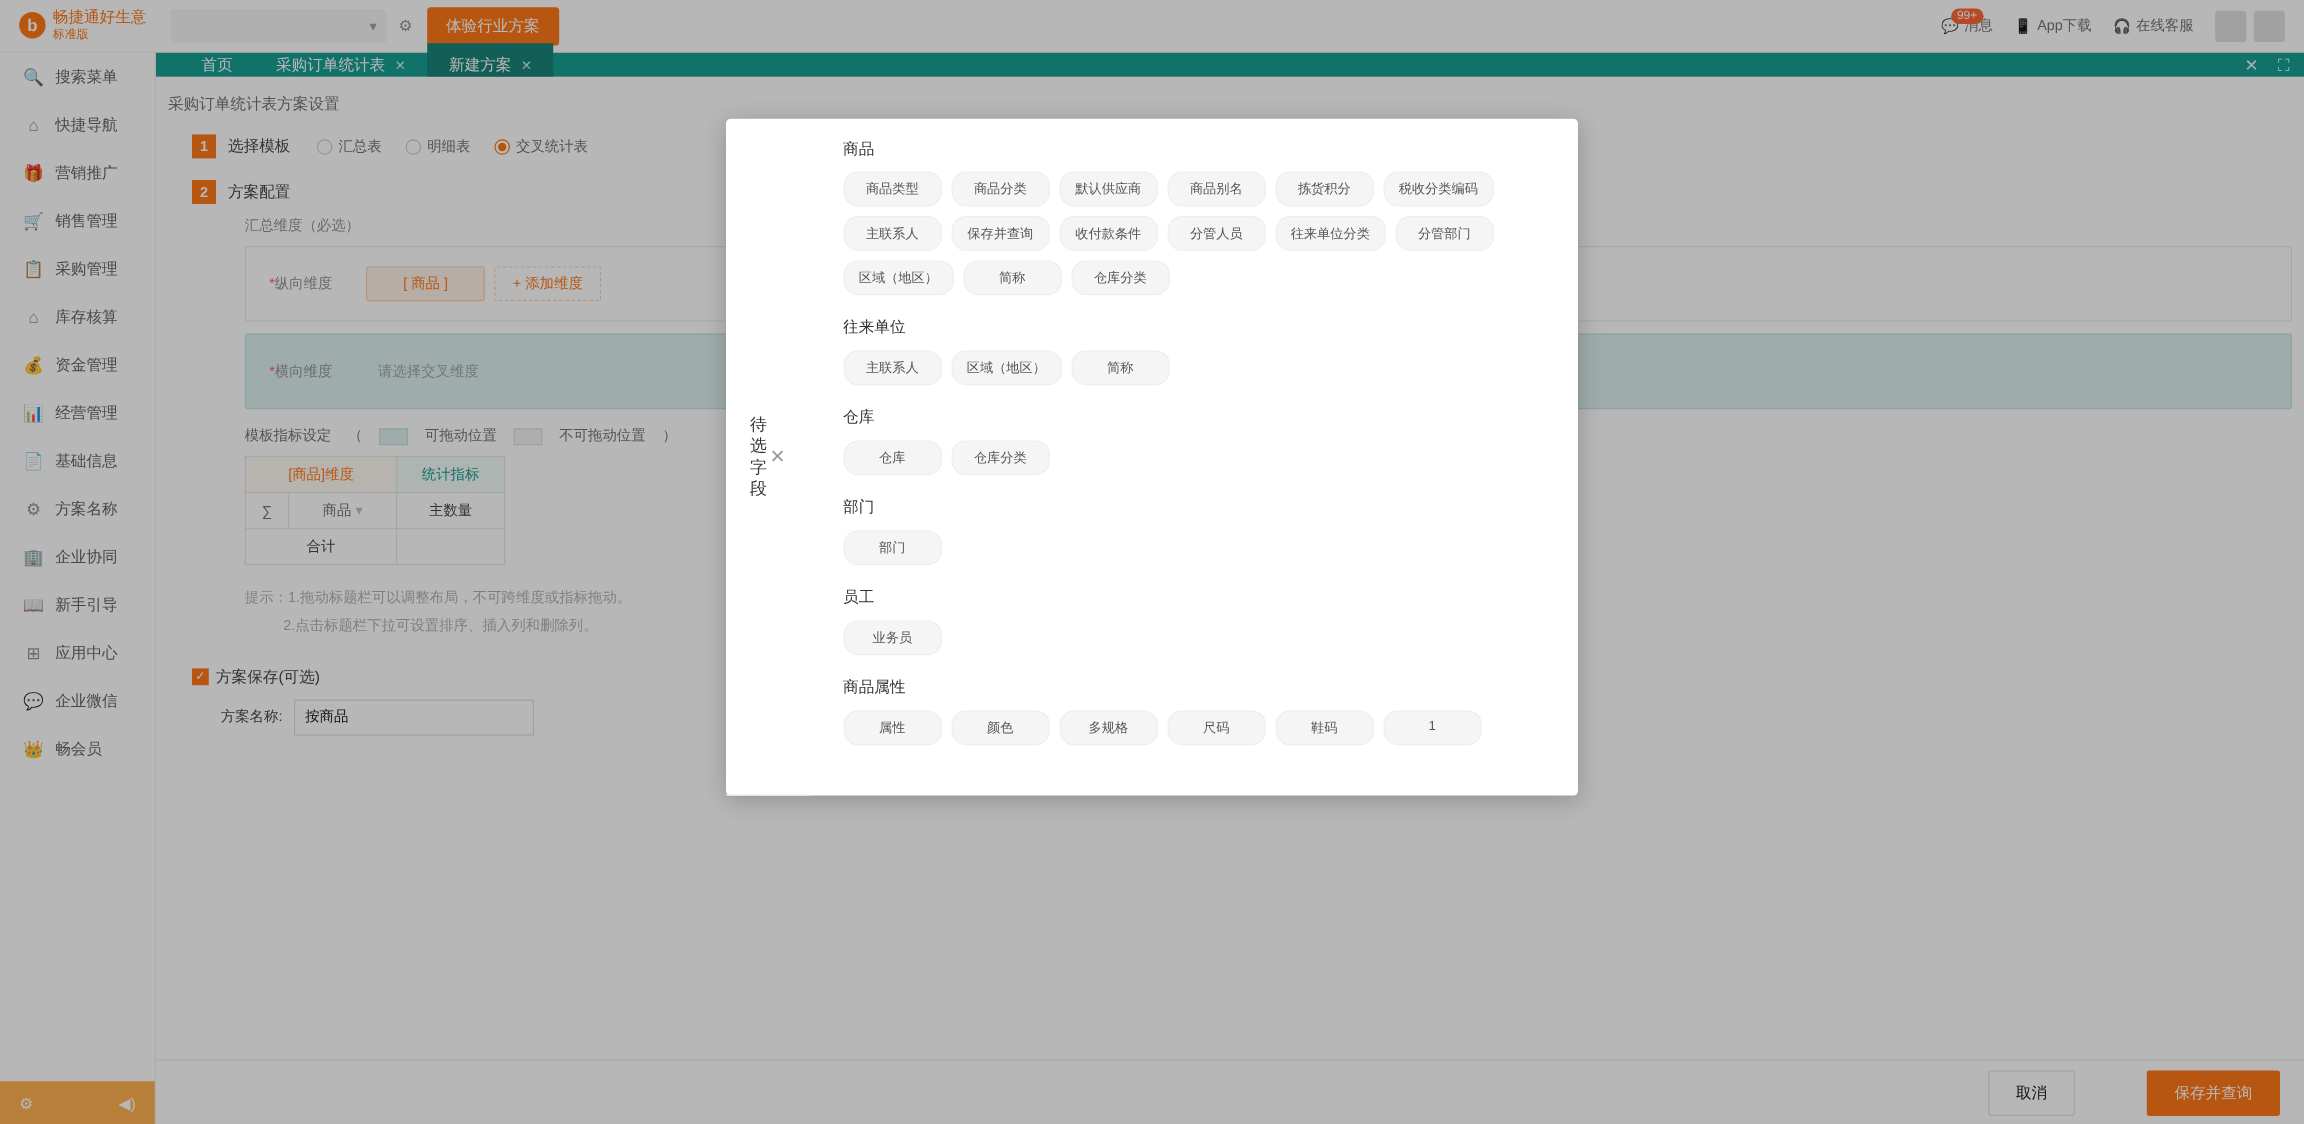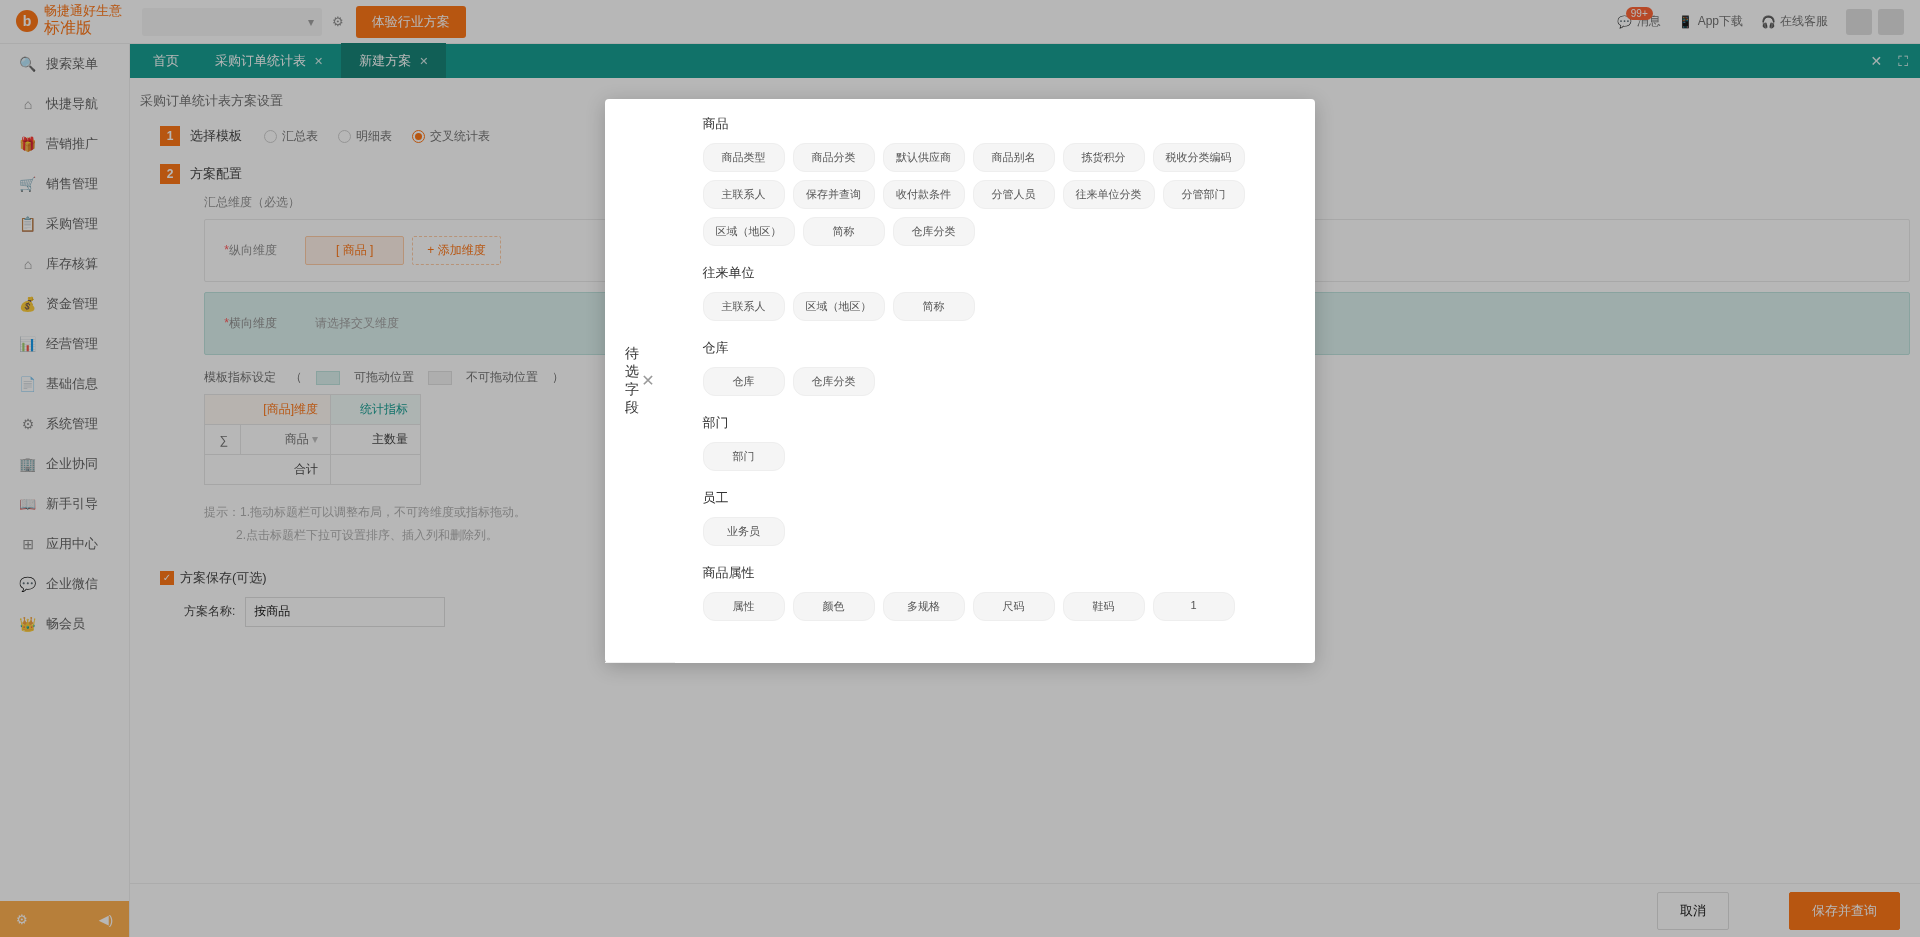--- a/index.html
+++ b/index.html
@@ -3,40 +3,40 @@
 <meta charset="utf-8">
 <style>
 * { margin: 0; padding: 0; box-sizing: border-box; }
 body { font-family: "Microsoft YaHei", -apple-system, sans-serif; font-size: 13px; color: #333; background: #f5f5f5; overflow: hidden; }
 
 
 .top-header { height: 44px; background: #fff; border-bottom: 1px solid #eee; display: flex; align-items: center; padding: 0 16px; }
 .logo-area { display: flex; align-items: center; gap: 6px; width: 114px; }
 .logo-icon { width: 22px; height: 22px; background: #ff6a00; border-radius: 50%; position: relative; display:flex; align-items:center; justify-content:center; color:#fff; font-weight:bold; font-size:14px;}
 .logo-text { font-size: 13px; color: #ff6a00; font-weight: 500; line-height:1.1;}
-.logo-sub { font-size: 16px; color: #ff6a00; }
+.logo-sub { font-size: 10px; color: #ff6a00; }
 .dropdown-placeholder { margin-left: 12px; width: 180px; height: 28px; background: #f5f5f5; border-radius: 3px; display:flex; align-items:center; padding:0 8px; color:#999; font-size:12px; justify-content:flex-end;}
 .gear-btn { margin-left: 10px; color: #888; cursor: pointer; }
 .orange-btn { margin-left: 12px; background: #ff6a00; color: #fff; border: none; padding: 7px 16px; border-radius: 3px; font-size: 13px; cursor: pointer; }
 .header-right { margin-left: auto; display: flex; align-items: center; gap: 18px; color: #666; font-size: 12px; }
 .header-item { display: flex; align-items: center; gap: 4px; cursor: pointer; position: relative; }
 .badge { position: absolute; top: -6px; left: 8px; background: #ff5722; color: #fff; font-size: 10px; padding: 1px 5px; border-radius: 8px; }
 .avatar-box { display:flex; gap:6px;}
 .avatar { width: 26px; height: 26px; background: #ddd; border-radius: 3px; }
 
 
 .sidebar { position: fixed; left: 0; top: 44px; bottom: 0; width: 130px; background: #fff; border-right: 1px solid #eee; }
 .sidebar-item { display: flex; align-items: center; gap: 10px; padding: 11px 20px; color: #555; cursor: pointer; font-size: 13px; }
 .sidebar-icon { width: 16px; height: 16px; color:#888; display:flex; align-items:center; justify-content:center; font-size:14px; }
 .sidebar-footer { position: absolute; bottom: 0; left: 0; right: 0; height: 36px; background: #ffa940; display: flex; align-items: center; justify-content: space-between; padding: 0 16px; }
 .sidebar-footer span { color: #fff; cursor: pointer; }
 
 
 .main { position: fixed; left: 130px; right: 0; top: 44px; bottom: 0; display: flex; flex-direction: column; }
-.tab-bar { height: 34px; background: #009688; display: flex; align-items: center; padding-left: 5px; }
+.tab-bar { height: 20px; background: #009688; display: flex; align-items: center; padding-left: 20px; }
 .tab { padding: 0 18px; height: 36px; display: flex; align-items: center; color: #fff; font-size: 13px; cursor: pointer; gap: 8px; }
 .tab.active { background: #00796b; justify-content: center; }
 .tab-close { font-size: 11px; opacity: 0.8; }
 .tab-bar-right { margin-left:auto; display:flex; gap:8px; padding-right:8px; color:#fff; opacity:0.9;}
 .tab-bar-right span{ cursor:pointer; font-size:14px; padding:4px;}
 
 .content { flex: 1; overflow: auto; padding: 14px 10px; background: #fff; }
 .page-title { font-size: 13px; color: #666; margin-bottom: 16px; }
 
 .section { margin-bottom: 18px; padding-left: 20px; }
@@ -60,21 +60,21 @@
 .chip { padding: 5px 30px; background: #fff0e6; border: 1px solid #ffc89e; font-size: 12px; color: #ff6a00; border-radius: 2px; }
 .add-dim { padding: 5px 14px; border: 1px dashed #ffc89e; font-size: 12px; color: #ff6a00; border-radius: 2px; }
 .placeholder-input { padding: 6px 10px; font-size: 12px; color: #999; width:500px;}
 
 .legend-row { display: flex; align-items: center; gap: 14px; font-size: 12px; color: #666; margin: 14px 0 8px 44px; }
 .legend-swatch { width: 24px; height: 14px; border: 1px solid #ddd; }
 .legend-swatch.drag { background: #d9f0ed; border-color:#b8e0db;}
 .legend-swatch.nodrag { background: #f2f2f2; }
 
 .preview-table { margin-left: 44px; border-collapse: collapse; }
-.preview-table td, .preview-table th { border: 1px solid #e5e5e5; padding: 6px 12px; font-size: 12px; text-align: right; }
+.preview-table td, .preview-table th { border: 1px solid #e5e5e5; padding: 6px 12px; font-size: 12px; text-align: center; }
 .th-orange { color: #ff6a00; background: #fff9f3; }
 .th-green { color: #009688; background: #f0faf8; }
 .sigma-cell { width: 36px; font-size:14px; color:#666;}
 .dd-cell { width: 90px; color:#666; }
 .dd-cell::after{ content:' ▾'; color:#bbb;}
 
 .hints { margin: 16px 0 0 44px; font-size: 12px; color: #aaa; line-height: 1.9; }
 
 .save-row { margin: 22px 0 10px 20px; display: flex; align-items: center; gap: 6px; }
 .checkbox-sq { width:14px; height:14px; background:#ff6a00; display:inline-flex; align-items:center; justify-content:center; color:#fff; font-size:10px;}
@@ -166,21 +166,21 @@
       <div class="sidebar-item">
         <span class="sidebar-icon">📊</span>
         <span>经营管理</span>
       </div>
       <div class="sidebar-item">
         <span class="sidebar-icon">📄</span>
         <span>基础信息</span>
       </div>
       <div class="sidebar-item">
         <span class="sidebar-icon">⚙</span>
-        <span>系统管理</span>
+        <span>方案名称</span>
       </div>
       <div class="sidebar-item">
         <span class="sidebar-icon">🏢</span>
         <span>企业协同</span>
       </div>
       <div class="sidebar-item">
         <span class="sidebar-icon">📖</span>
         <span>新手引导</span>
       </div>
       <div class="sidebar-item">

